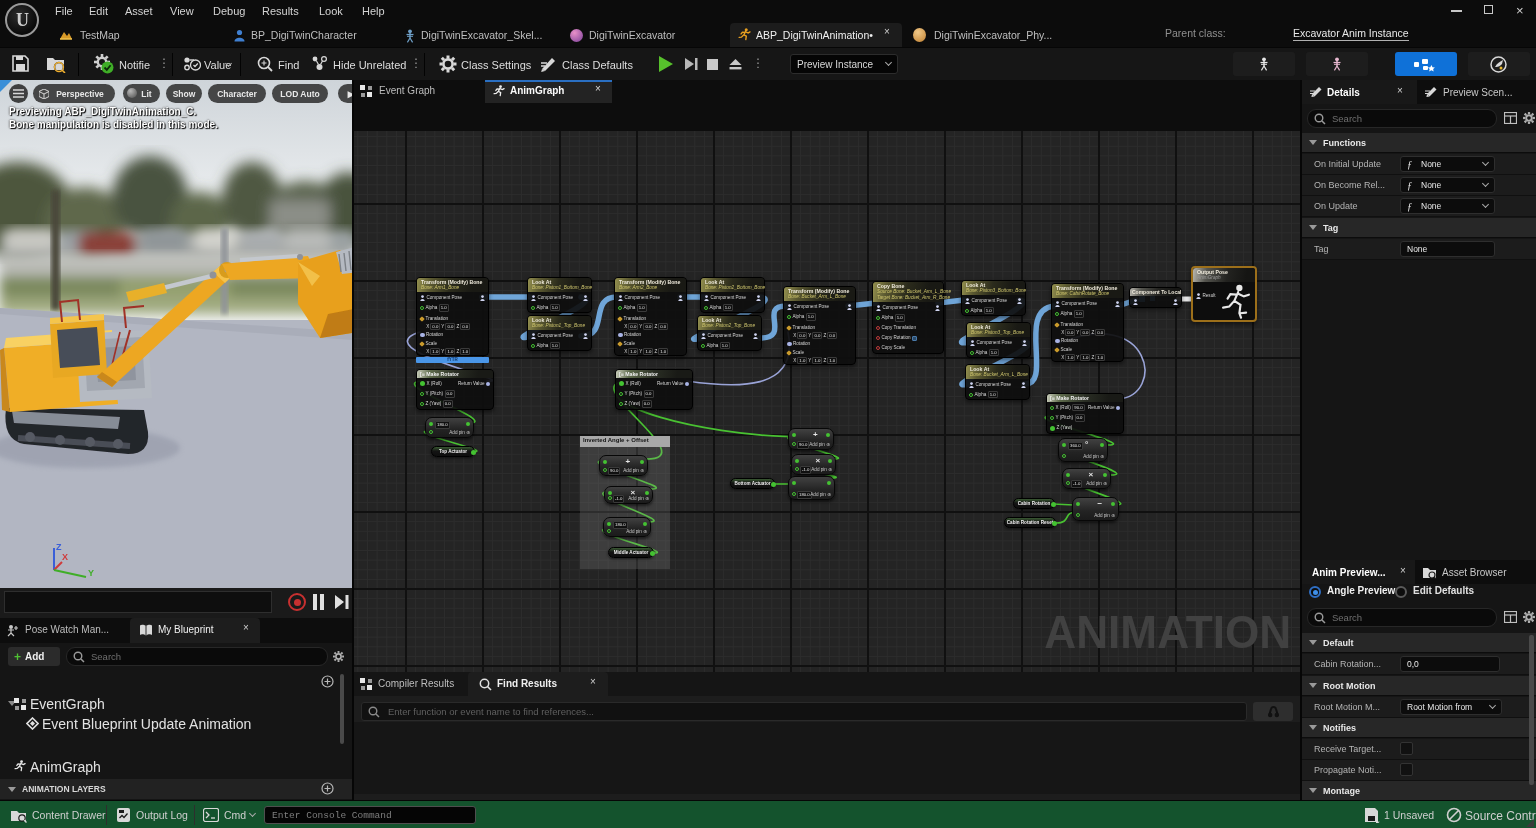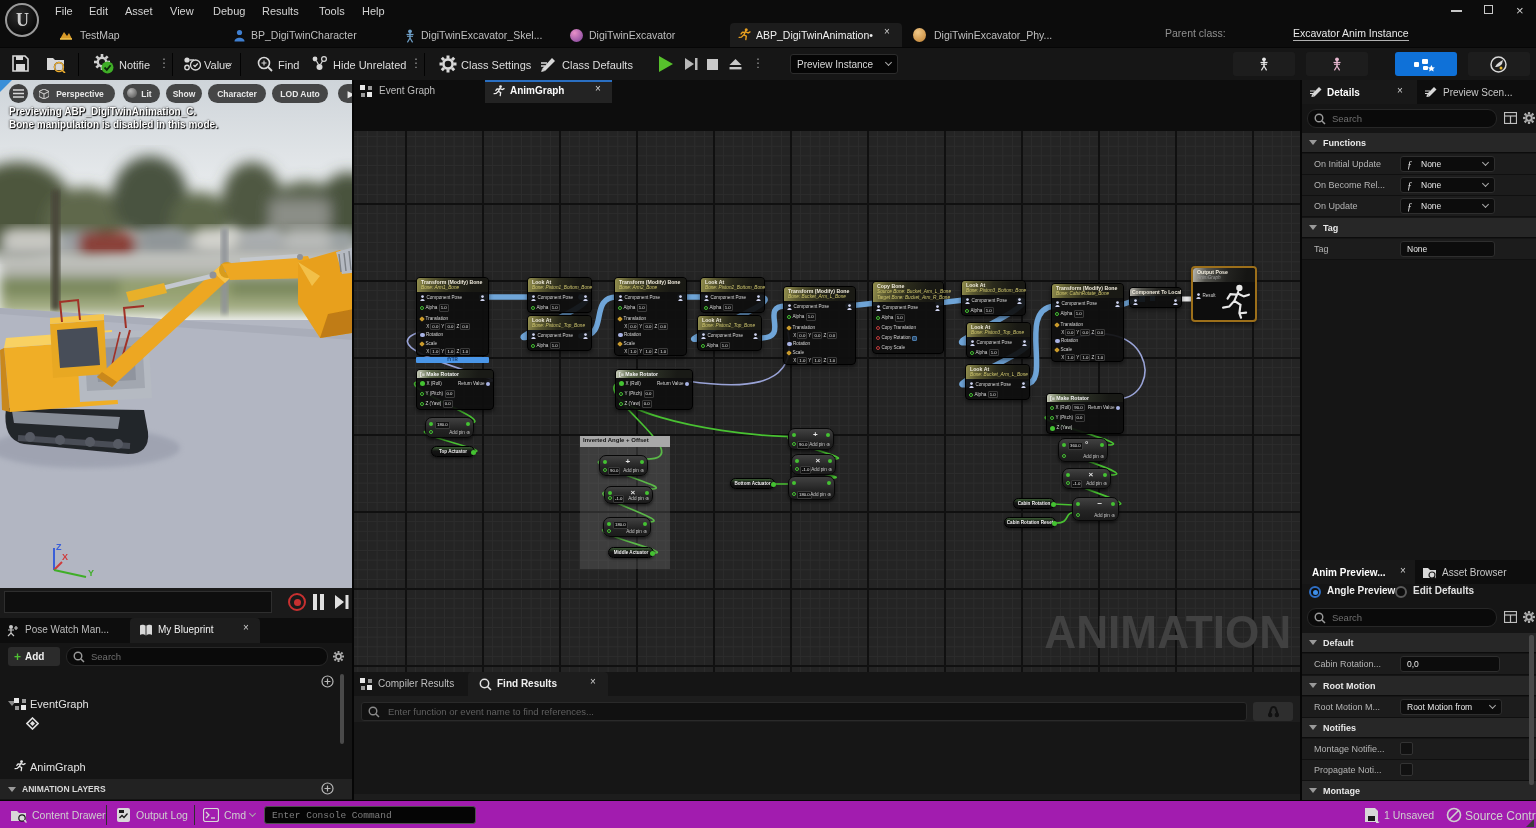--- a/index.html
+++ b/index.html
@@ -20,21 +20,21 @@
 .vsep{position:absolute;top:5px;height:23px;width:1px;background:#030303}
 
 #viewport{left:0;top:80px;width:352px;height:508px;background:#b3b7c2;overflow:hidden}
 .vpill{position:absolute;top:4px;height:19px;background:rgba(42,42,42,.84);border-radius:10px;color:#e8e8e8;font-size:8.5px;display:flex;align-items:center;justify-content:center;font-weight:bold}
 .vptext{position:absolute;left:9px;color:#fff;font-size:10px;font-weight:bold;text-shadow:1px 1px 1px #000,0 0 2px #000}
 
 #timeline{left:0;top:588px;width:352px;height:30px;background:#1a1a1a}
 #lb-tabs{left:0;top:618px;width:352px;height:25px;background:#0d0d0d}
 #myblueprint{left:0;top:643px;width:352px;height:160px;background:#151515}
 .cat{position:absolute;left:0;width:352px;height:20px;background:#222222;display:flex;align-items:center;color:#d8d8d8;font-size:8.5px;font-weight:bold}
-.brow{position:absolute;left:0;width:352px;height:20px;display:flex;align-items:center;color:#e2e2e2;font-size:11px}
+.brow{position:absolute;left:0;width:352px;height:20px;display:flex;align-items:center;color:#e2e2e2;font-size:14px}
 
 #gtabs{left:352px;top:80px;width:950px;height:23px;background:#0d0d0d}
 #gcrumb{left:352px;top:103px;width:950px;height:28px;background:#1a1a1a}
 #gcanvas{left:352px;top:131px;width:950px;height:541px;overflow:hidden;background-color:#242424}
 #watermark{position:absolute;right:11px;bottom:13px;color:#414141;font-size:46px;font-weight:bold;letter-spacing:0;transform:scaleX(0.96);transform-origin:right}
 
 .node{position:absolute;background:rgba(14,14,14,.92);border:1px solid #000;border-radius:4px;box-shadow:0 2px 4px rgba(0,0,0,.5)}
 .nh{border-radius:3px 3px 0 0;padding:1px 3px 1px 4px}
 .nh .t{font-size:5.2px;font-weight:bold;color:#efeadc;line-height:6px;white-space:nowrap}
 .nh .s{font-size:4.7px;font-style:italic;color:#cfc66e;line-height:6px;white-space:nowrap}
@@ -57,33 +57,33 @@
 
 #rpanel{left:1302px;top:80px;width:234px;height:720px;background:#151515}
 .rtabbar{position:absolute;left:0;width:234px;height:24px;background:#0d0d0d}
 .rtab{position:absolute;top:0;height:24px;display:flex;align-items:center;font-size:10px;color:#c8c8c8}
 .rtab.active{background:#181818;color:#fff;font-weight:bold}
 .rcat{position:absolute;left:0;width:234px;height:20px;background:#272727;display:flex;align-items:center;color:#e8e8e8;font-size:9px;font-weight:bold;border-bottom:1px solid #0c0c0c}
 .rrow{position:absolute;left:0;width:234px;height:21px;background:#1c1c1c;border-bottom:1px solid #101010;display:flex;align-items:center;color:#b4b4b4;font-size:9px}
 .rinput{position:absolute;background:#0c0c0c;border:1px solid #2e2e2e;border-radius:3px;color:#e8e8e8;font-size:8.5px;display:flex;align-items:center}
 .search{position:absolute;background:#0a0a0a;border:1px solid #272727;border-radius:9px;display:flex;align-items:center;color:#6f6f6f;font-size:9.5px}
 
-#statusbar{left:0;top:800px;width:1536px;height:28px;background:#a21caf;border-top:1px solid #060606}
+#statusbar{left:0;top:800px;width:1536px;height:28px;background:#14532d;border-top:1px solid #060606}
 .sbitem{color:#cfcfcf;font-size:10.5px}
 </style></head><body>
 <div id="root">
 
 <div id="menubar" class="abs">
 <div class="menu" style="left:55px">File</div>
 <div class="menu" style="left:89px">Edit</div>
 <div class="menu" style="left:125px">Asset</div>
 <div class="menu" style="left:170px">View</div>
 <div class="menu" style="left:213px">Debug</div>
 <div class="menu" style="left:262px">Results</div>
-<div class="menu" style="left:319px">Tools</div>
+<div class="menu" style="left:319px">Look</div>
 <div class="menu" style="left:362px">Help</div>
 <div class="abs" style="left:1451px;top:10px;width:11px;height:2px;background:#c8c8c8"></div>
 <div class="abs" style="left:1484px;top:5px;width:9px;height:9px;border:1.5px solid #c8c8c8"></div>
 <div class="abs" style="left:1516px;top:4px;color:#d0d0d0;font-size:13px;line-height:13px">×</div>
 </div>
 <div class="abs" style="left:5px;top:3px;width:34px;height:34px;border:2px solid #9a9a9a;border-radius:50%;background:radial-gradient(circle at 40% 35%,#2e2e2e,#0a0a0a 70%);z-index:6">
 <div class="abs" style="left:9px;top:5px;color:#cfcfcf;font-size:18px;font-weight:bold;font-family:'Liberation Serif',serif">U</div>
     </div>
 <div id="doctabs" class="abs">
 <svg class="abs" style="left:59px;top:6px" width="14" height="12">
@@ -437,20 +437,21 @@
         <path d="M6.5 3.5 V9.5 M3.5 6.5 H9.5" stroke="#b8b8b8" stroke-width="1.2"></path>
       </svg>
 <div class="brow" style="top:51px"><span style="width:30px"></span>EventGraph</div>
       <div class="tri abs" style="left:8px;top:58px;border-top-color:#8a8a8a"></div>
 <svg class="abs" style="left:14px;top:55px" width="13" height="12">
         <rect x="0" y="0" width="5" height="5" fill="#e8e8e8"></rect>
         <rect x="8" y="1" width="4" height="4" fill="#9a9a9a"></rect>
         <rect x="1" y="8" width="4" height="4" fill="#9a9a9a"></rect>
         <rect x="7" y="7" width="5" height="5" fill="#e8e8e8"></rect>
       </svg>
+<div class="brow" style="top:71px"><span style="width:42px"></span>Event Blueprint Update Animation</div>
 <svg class="abs" style="left:26px;top:74px" width="13" height="13">
         <path d="M6.5 1 L12 6.5 L6.5 12 L1 6.5 Z" fill="none" stroke="#e0e0e0" stroke-width="1.6"></path>
         <path d="M6.5 4 L9 6.5 L6.5 9 L4 6.5Z" fill="#e0e0e0"></path>
       </svg>
 <div class="brow" style="top:114px"><span style="width:30px"></span>AnimGraph</div>
 <svg class="abs" style="left:14px;top:117px" width="12" height="12" viewBox="0 0 13 13">
 <circle cx="8.2" cy="1.7" r="1.5" fill="#e8e8e8"></circle>
 <path d="M7.6 3.4 L5.9 6.8 M5.9 6.8 L8.3 8.2 L7.8 11.6 M5.9 6.8 L3.4 9.2 L1.2 9.4 M7.6 3.9 L10.2 4.9 L12 3.9 M7 4.4 L4.4 4.2 L3.1 5.9" stroke="#e8e8e8" stroke-width="1.4" fill="none" stroke-linecap="round"></path>
       </svg>
 <div class="cat" style="top:136px"><div class="tri" style="margin:0 6px 0 8px"></div>ANIMATION LAYERS</div>
@@ -1247,21 +1248,21 @@
 <div class="rcat" style="top:596px"><div class="tri" style="margin:0 6px 0 7px"></div>Root Motion</div>
 <div class="rrow" style="top:617px">
         <span style="margin-left:12px">Root Motion M...</span>
       </div>
 <div class="rinput" style="left:98px;top:619px;width:102px;height:16px;padding:0 6px;justify-content:space-between">
         <span>Root Motion from</span>
         <span class="chev"></span>
       </div>
 <div class="rcat" style="top:638px"><div class="tri" style="margin:0 6px 0 7px"></div>Notifies</div>
 <div class="rrow" style="top:659px">
-        <span style="margin-left:12px">Montage Notifie...</span>
+        <span style="margin-left:12px">Receive Target...</span>
       </div>
 <div class="abs" style="left:98px;top:662px;width:13px;height:13px;background:#111;border:1px solid #333;border-radius:2px"></div>
 <div class="rrow" style="top:680px">
         <span style="margin-left:12px">Propagate Noti...</span>
       </div>
 <div class="abs" style="left:98px;top:683px;width:13px;height:13px;background:#111;border:1px solid #333;border-radius:2px"></div>
 <div class="rcat" style="top:701px"><div class="tri" style="margin:0 6px 0 7px"></div>Montage</div>
 <div class="abs" style="left:227px;top:555px;width:5px;height:150px;background:#4a4a4a;border-radius:2px"></div>
 </div>
 <div class="abs" style="left:352px;top:80px;width:2px;height:720px;background:#060606"></div>

